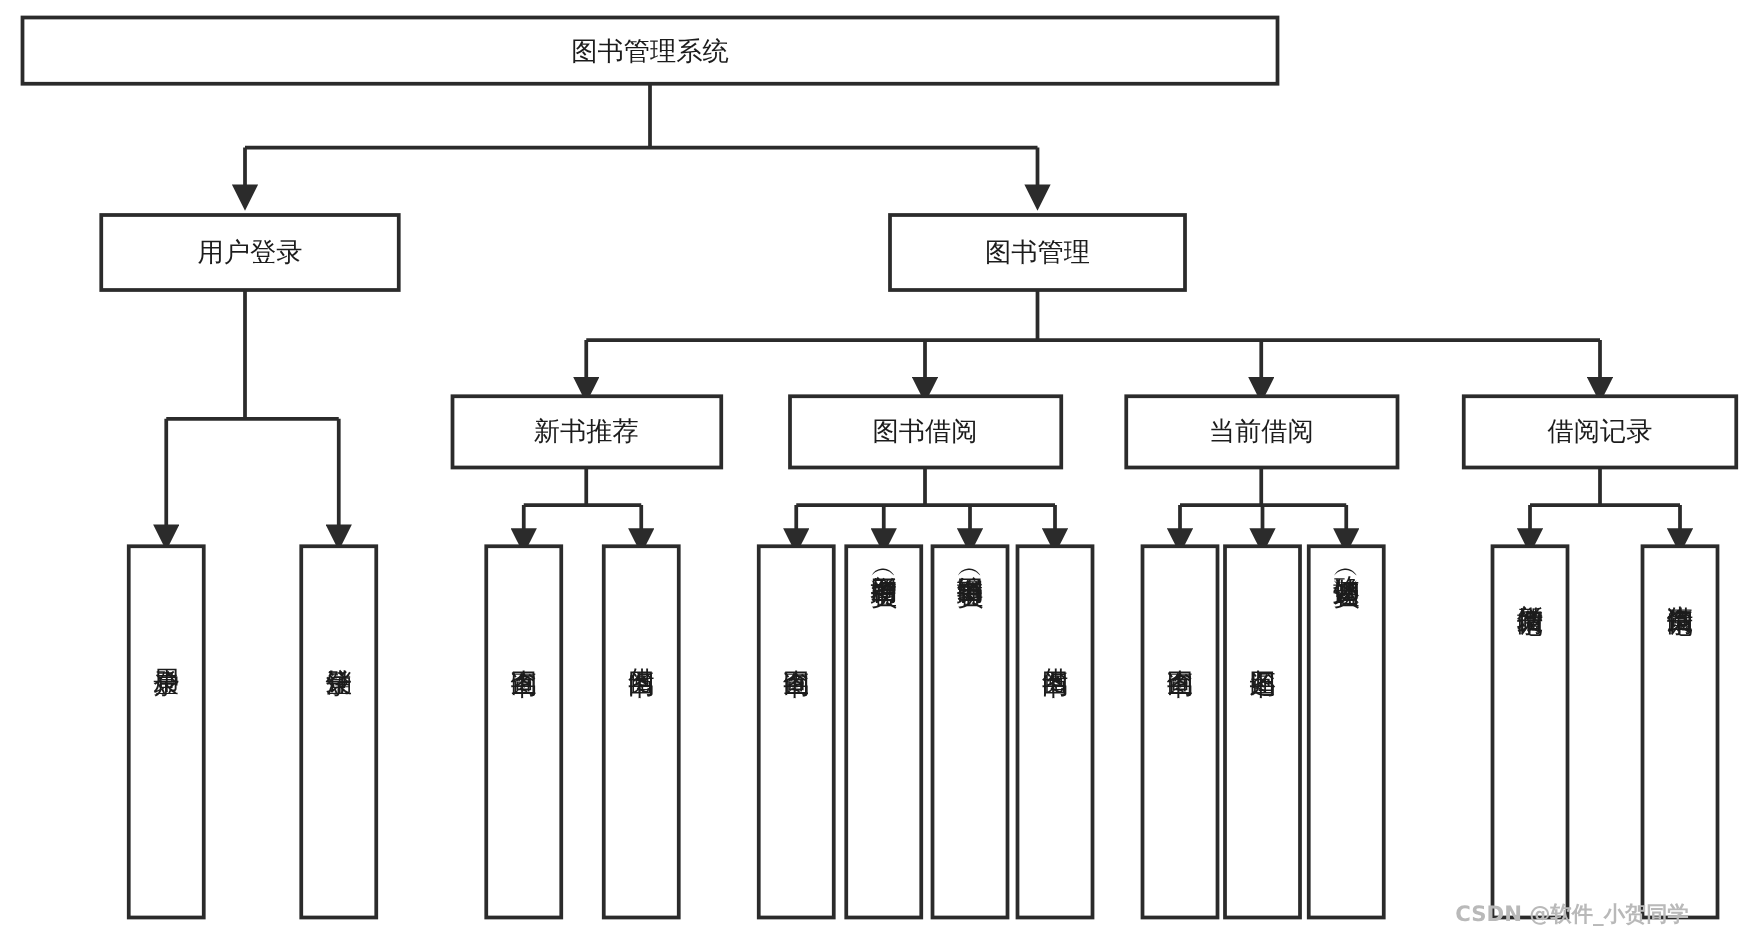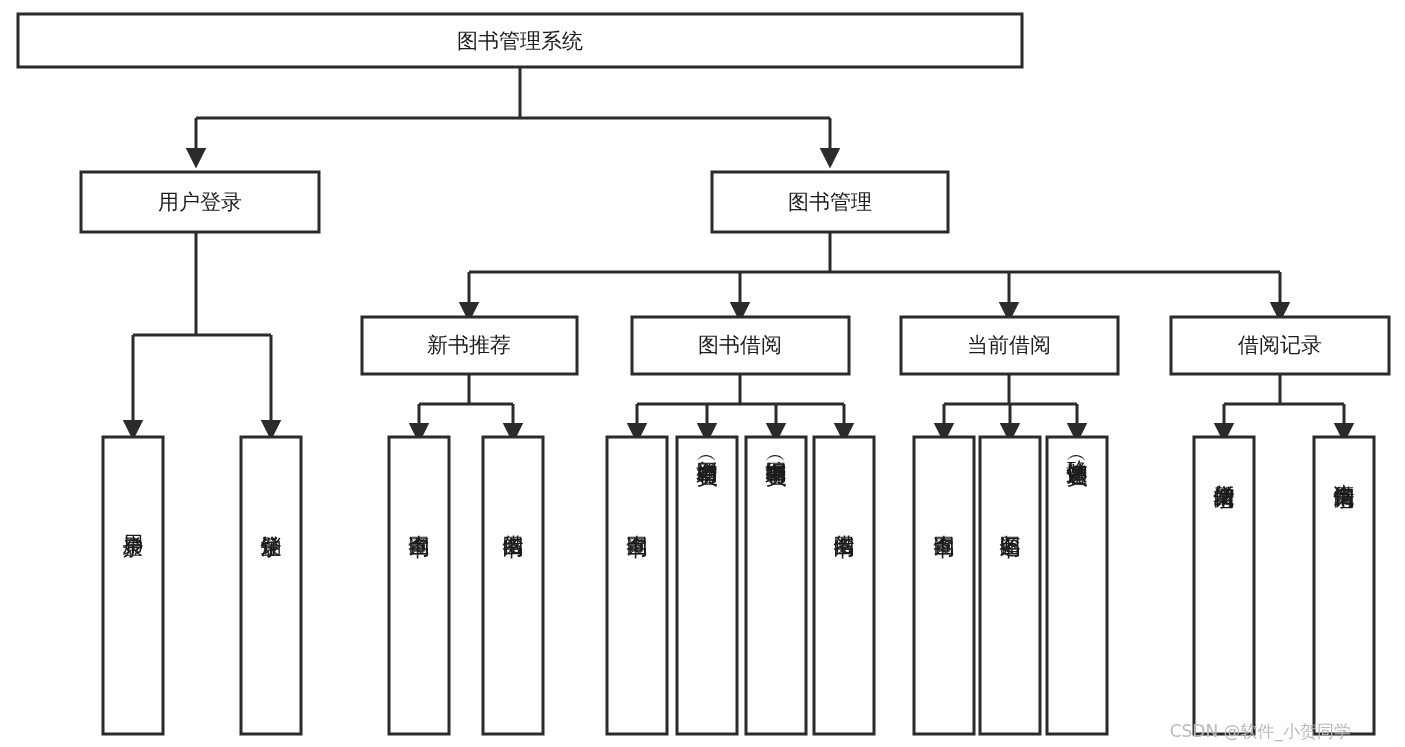--- a/index.html
+++ b/index.html
@@ -57,20 +57,21 @@
   }
   .watermark {
     position: absolute;
     right: 10px;
     bottom: 4px;
     font-family: "DejaVu Sans", "Liberation Sans", sans-serif;
     font-size: 17px;
     color: #b9b9b9;
     white-space: nowrap;
     user-select: none;
+    font-weight: bold;
   }
 </style>
 </head>
 <body>
 
 <div id="diagram-root">
 
   <svg id="flow" viewBox="0 0 1405 747">
     <defs>
       <marker id="arrow" viewBox="0 0 12 12" refX="6" refY="6" markerWidth="7" markerHeight="7" orient="auto-start-reverse">

